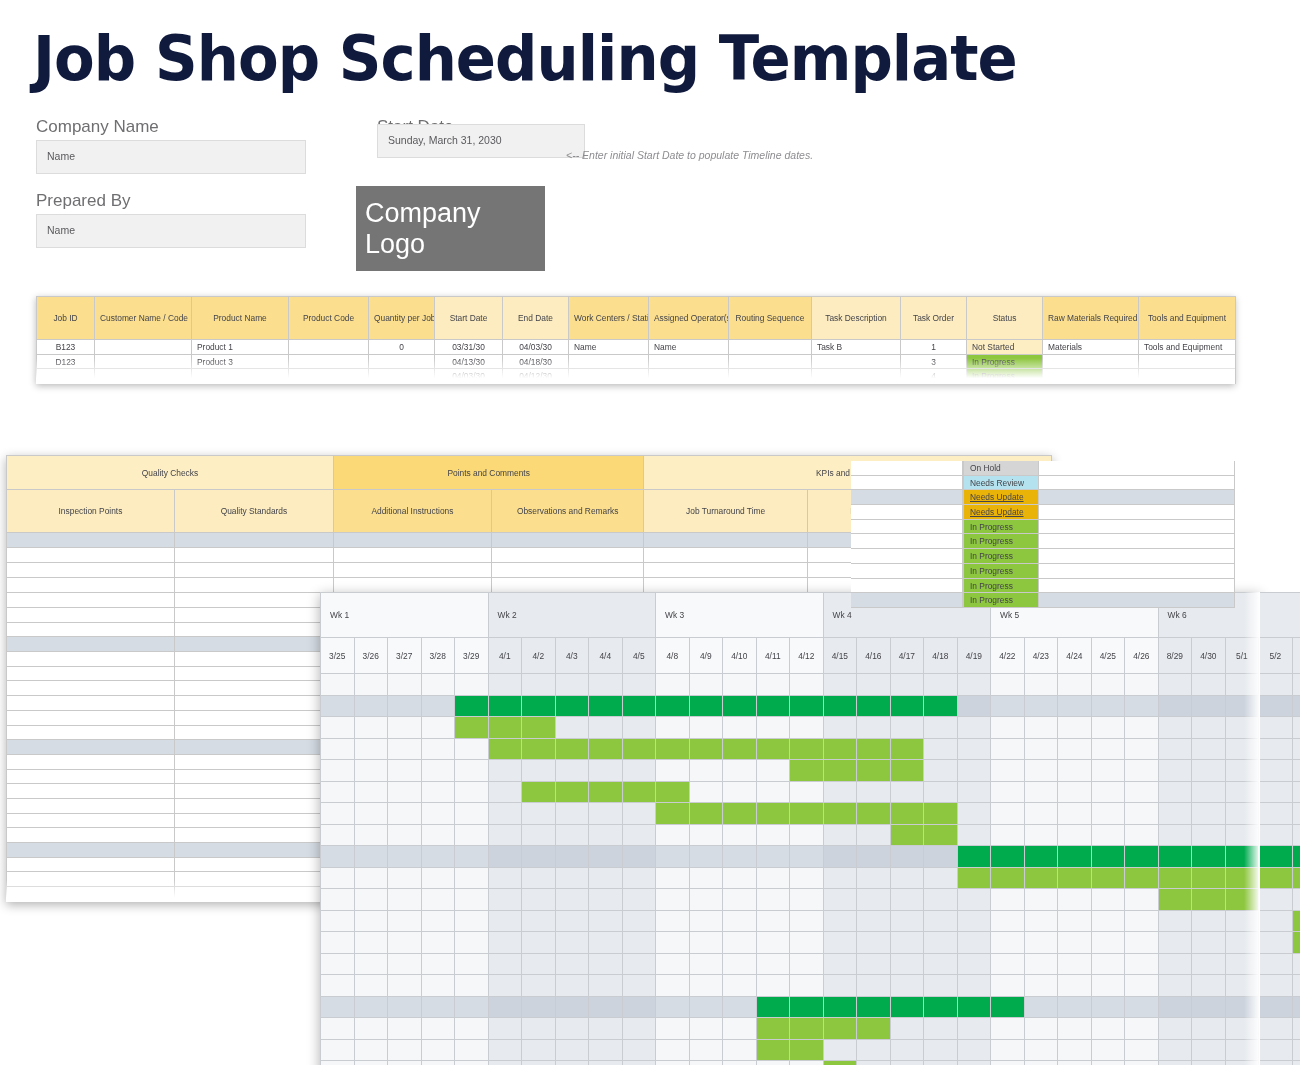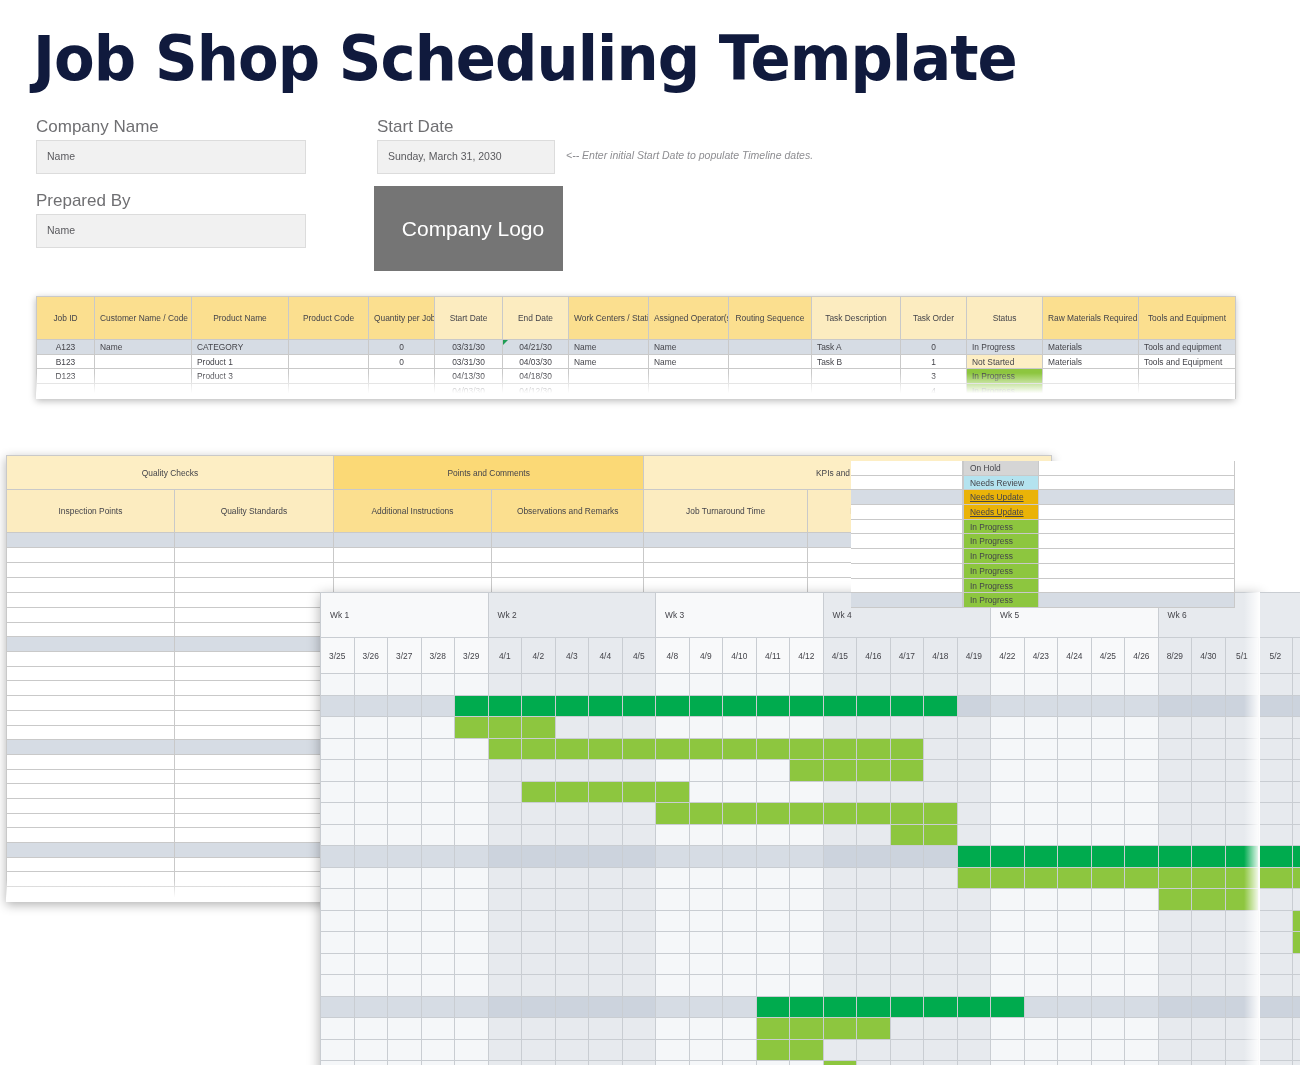--- a/index.html
+++ b/index.html
@@ -35,32 +35,32 @@
     border:1px solid #dcdcdc;
     font-size:10.5px;
     color:#5a5a5e;
     padding:9px 10px;
   }
   #lbl-company{ left:36px; top:117px; }
   #inp-company{ left:36px; top:140px; width:270px; height:34px; }
   #lbl-prepared{ left:36px; top:191px; }
   #inp-prepared{ left:36px; top:214px; width:270px; height:34px; }
   #lbl-startdate{ left:377px; top:117px; }
-  #inp-startdate{ left:377px; top:140px; width:178px; height:34px; }
+  #inp-startdate{ left:377px; top:124px; width:208px; height:34px; }
   #startdate-note{
     position:absolute; left:566px; top:149px;
     font-size:10.5px; font-style:italic; color:#8d8d91;
     white-space:nowrap;
   }
   #company-logo{
-    position:absolute; left:374px; top:186px;
+    position:absolute; left:356px; top:186px;
     width:189px; height:85px;
     background:#757575;
     color:#ffffff;
-    font-size:21px;
+    font-size:27px;
     display:flex; align-items:center; justify-content:center;
     font-family:"Liberation Sans", sans-serif;
     padding-left:9px;
   }
 
   
   .sheet{ position:absolute; background:#fff; }
   table.grid{ border-collapse:collapse; table-layout:fixed; }
   table.grid td, table.grid th{
     border:1px solid #c9c9c9;
@@ -220,37 +220,20 @@
           <th class="colhead dark">Assigned Operator(s)</th>
           <th class="colhead dark">Routing Sequence</th>
           <th class="colhead light">Task Description</th>
           <th class="colhead light">Task Order</th>
           <th class="colhead light">Status</th>
           <th class="colhead dark">Raw Materials Required</th>
           <th class="colhead dark">Tools and Equipment</th>
         </tr>
     </thead>
     <tbody id="t1-body">
-        <tr class="drow alt">
-          <td class="c">A123</td>
-          <td class="st">Name</td>
-          <td class="st b">CATEGORY</td>
-          <td class="st"></td>
-          <td class="c">0</td>
-          <td class="c b">03/31/30</td>
-          <td class="c b marker">04/21/30</td>
-          <td class="st">Name</td>
-          <td class="st">Name</td>
-          <td class="st"></td>
-          <td class="st">Task A</td>
-          <td class="c">0</td>
-          <td class="status-cell s-inprog">In Progress</td>
-          <td class="st">Materials</td>
-          <td class="st">Tools and equipment</td>
-        </tr>
         <tr class="drow">
           <td class="c">B123</td>
           <td class="st"></td>
           <td class="st">Product 1</td>
           <td class="st"></td>
           <td class="c">0</td>
           <td class="c">03/31/30</td>
           <td class="c">04/03/30</td>
           <td class="st">Name</td>
           <td class="st">Name</td>

